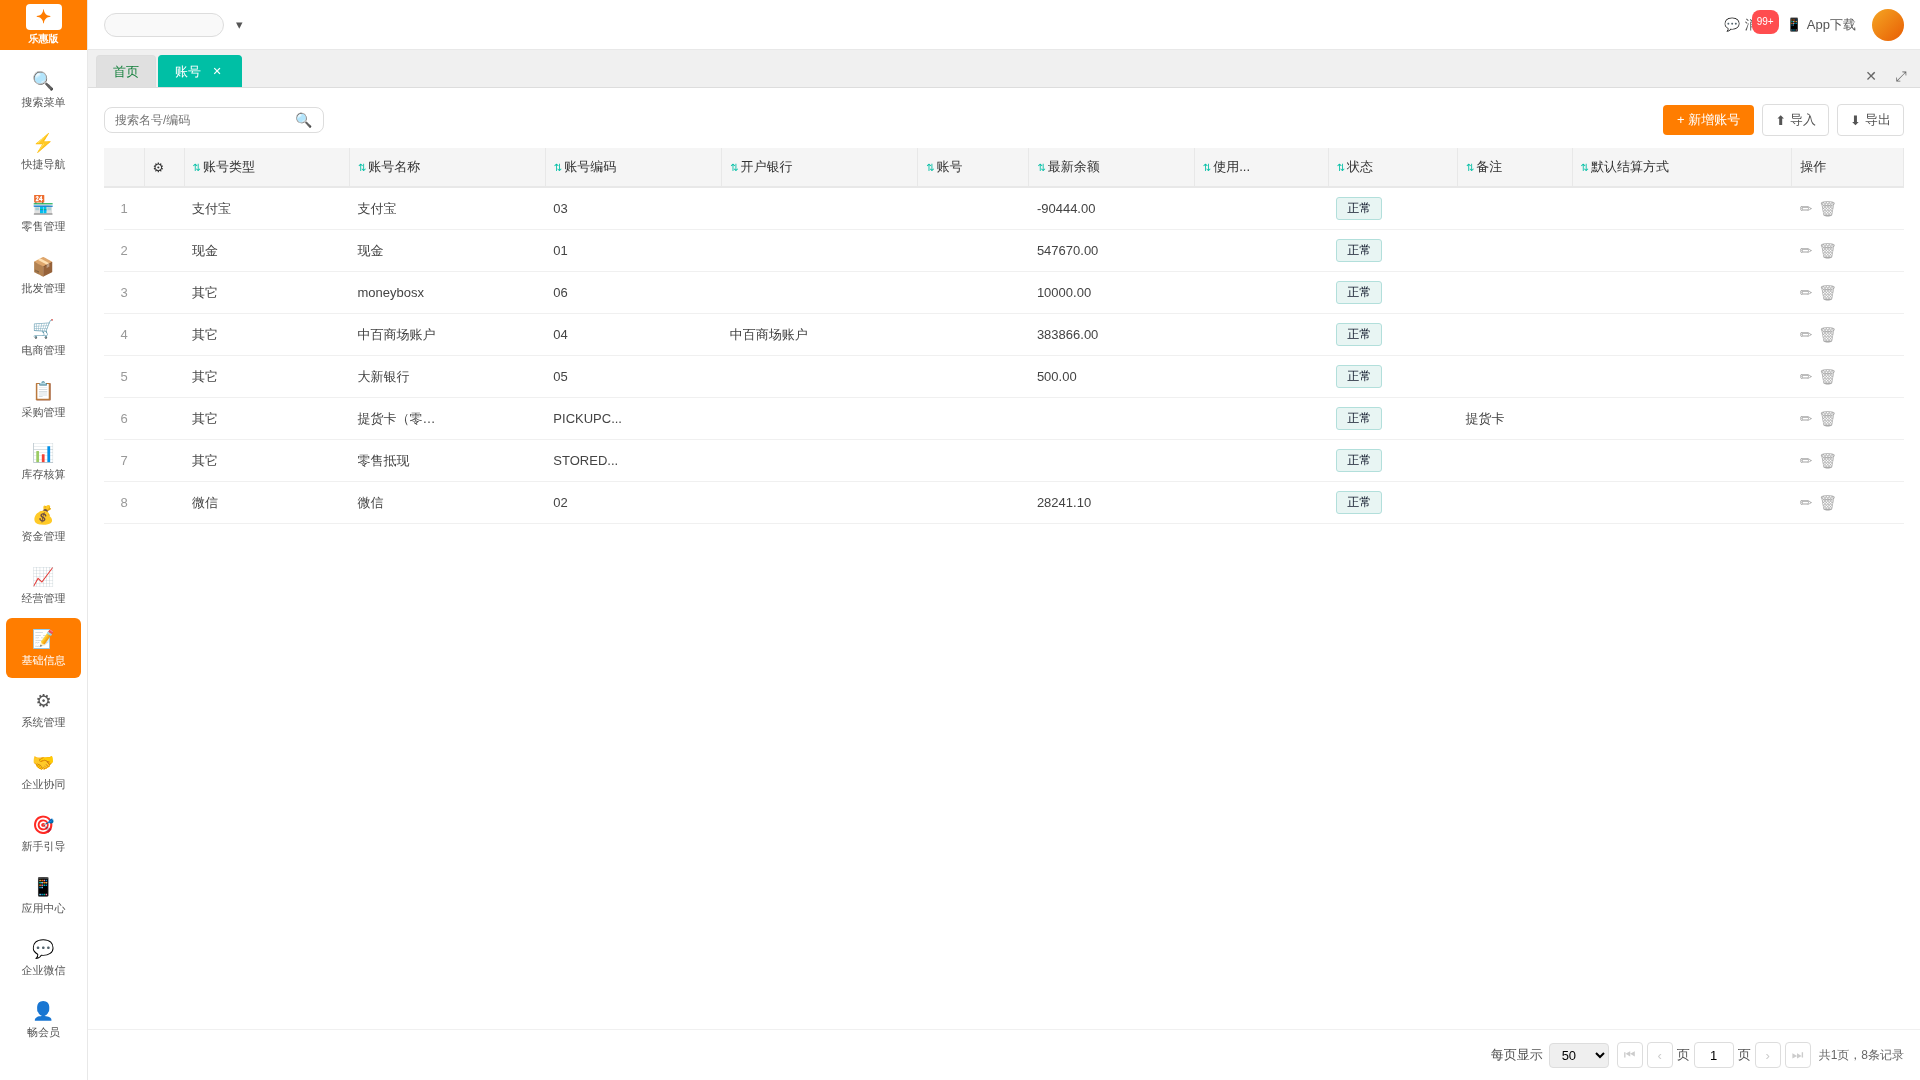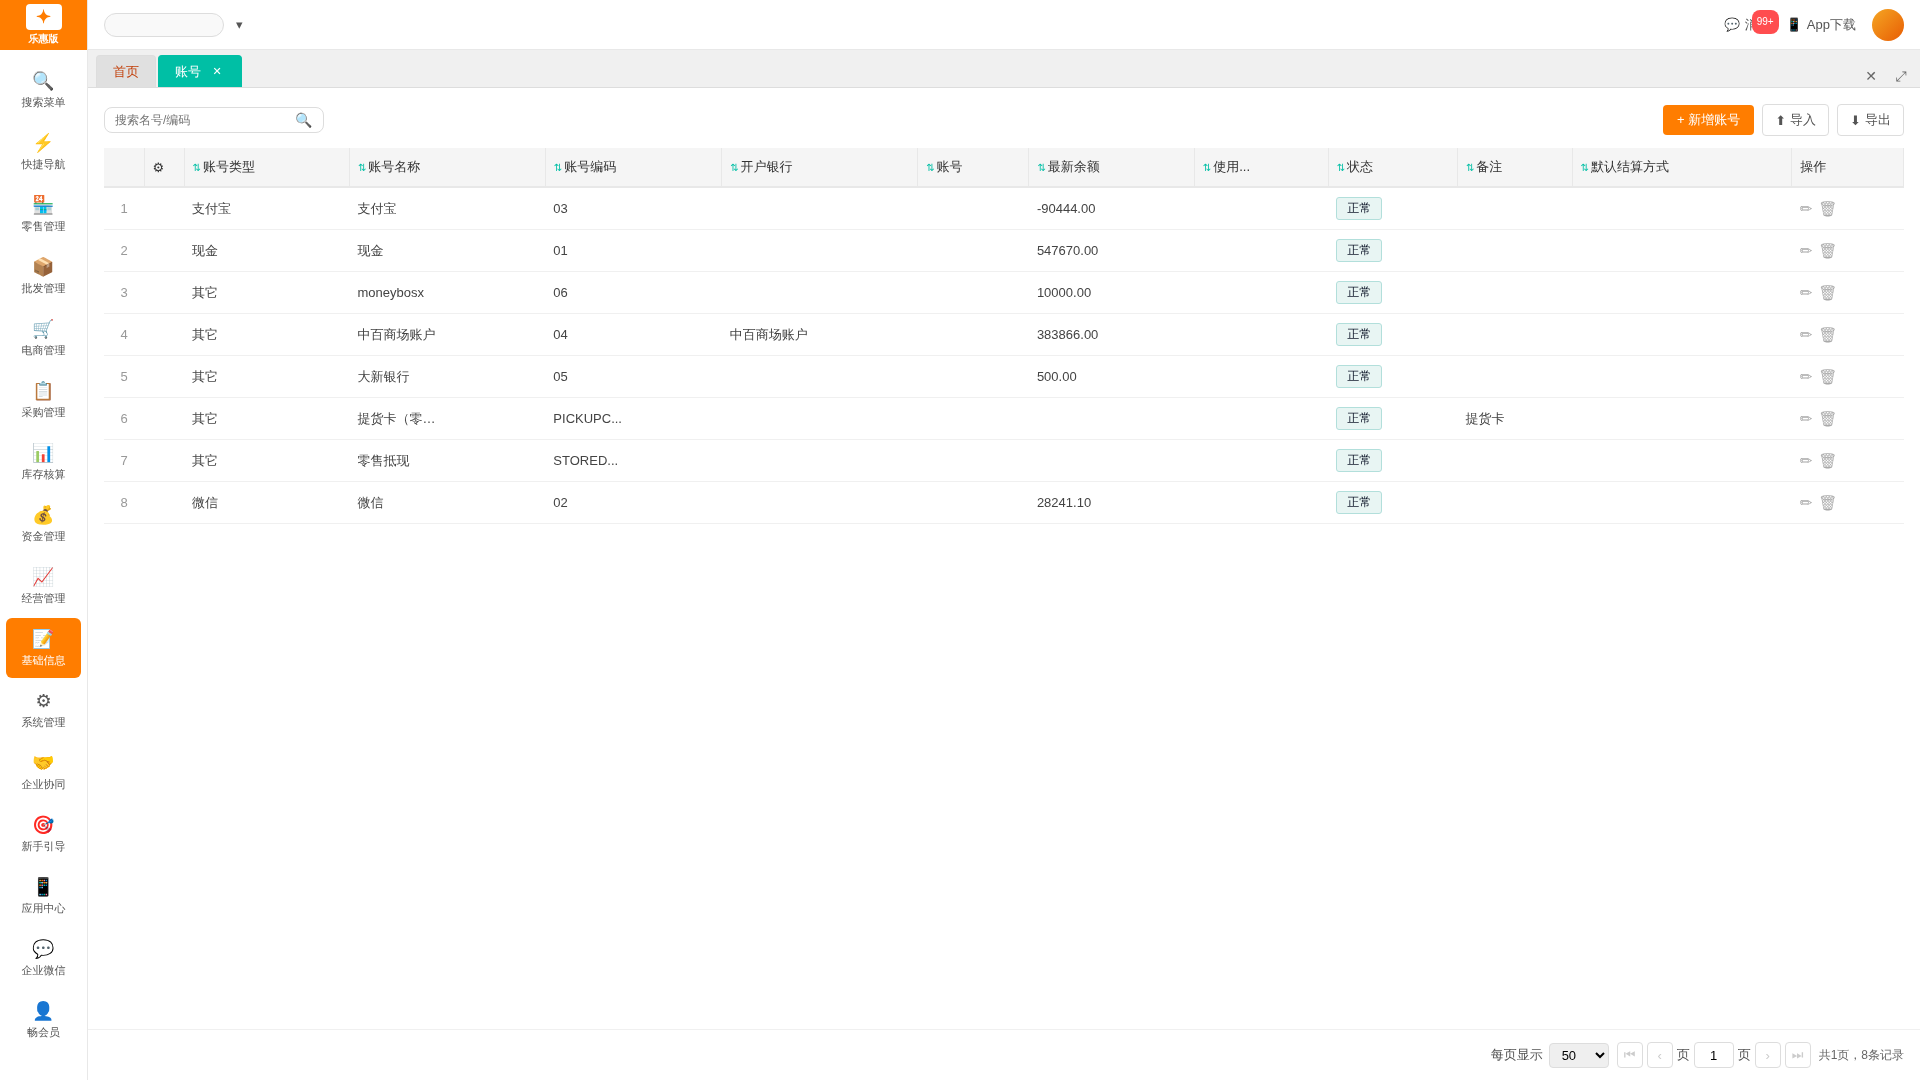--- a/index.html
+++ b/index.html
@@ -160,21 +160,21 @@
     .tab {
       height: 32px;
       padding: 0 16px;
       display: flex;
       align-items: center;
       gap: 8px;
       cursor: pointer;
       border-radius: 4px 4px 0 0;
       font-size: 13px;
       background: #e0e0e0;
-      color: #c2410c;
+      color: #15803d;
       border: 1px solid #ddd;
       border-bottom: none;
       margin-right: 2px;
     }
     .tab.active {
       background: #00bfa5;
       color: #fff;
       border-color: #00bfa5;
     }
     .tab-close {

